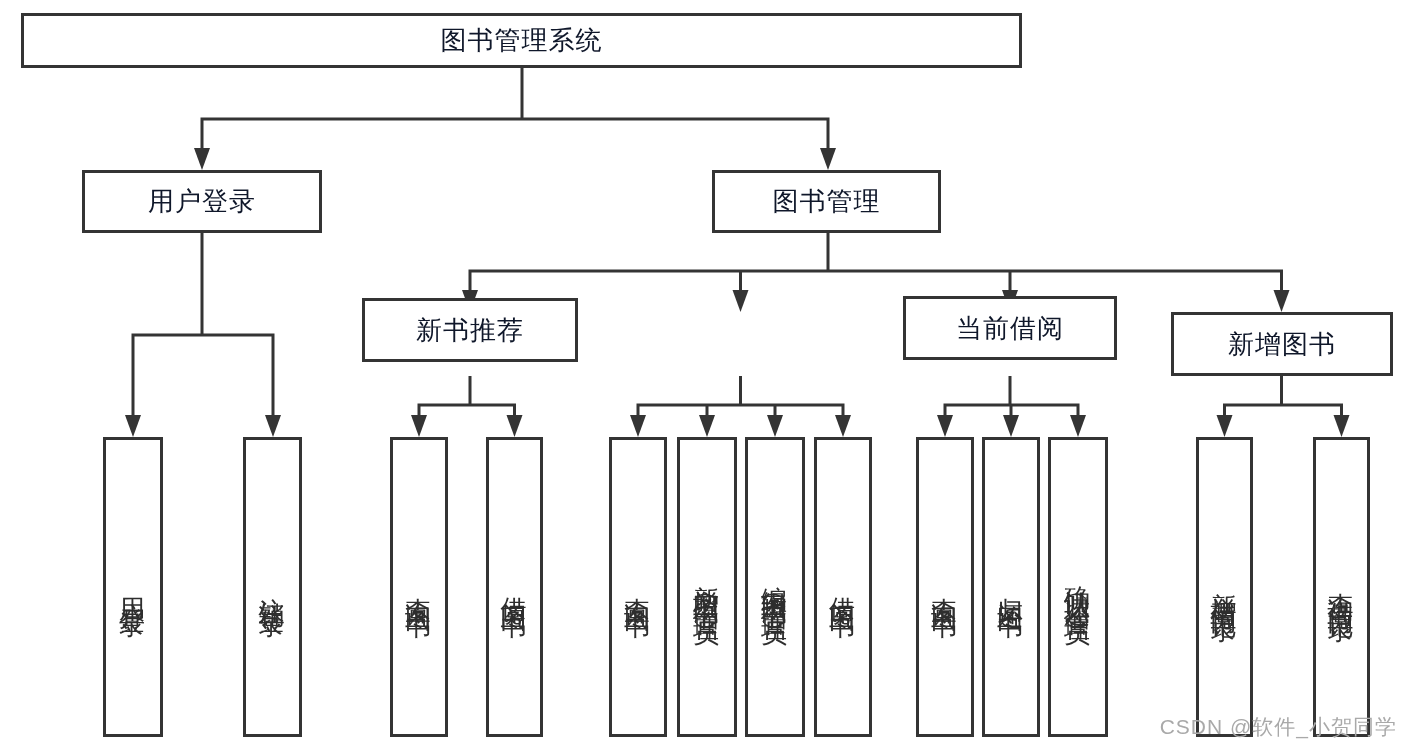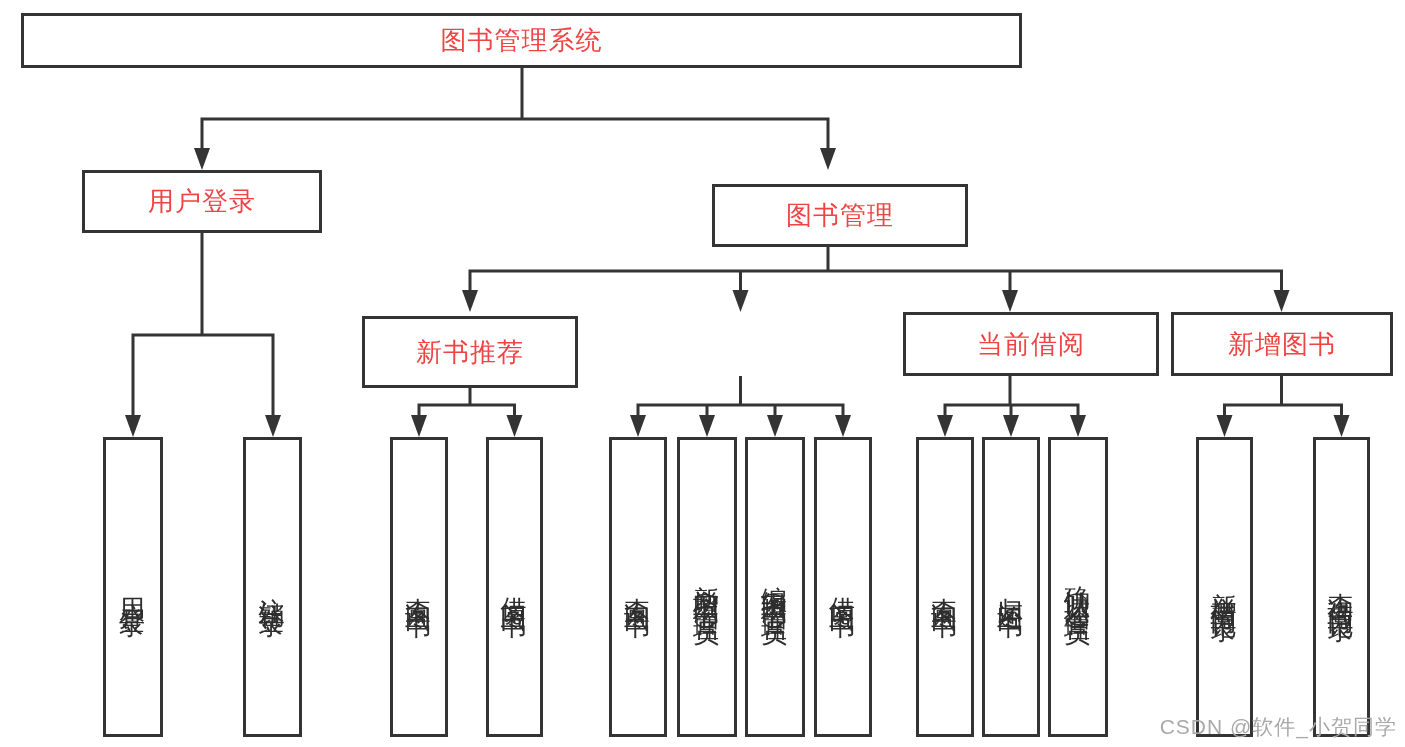--- a/index.html
+++ b/index.html
@@ -13,21 +13,21 @@
   .wires{position:absolute;left:0;top:0;z-index:0;}
   .box{
     position:absolute;
     box-sizing:border-box;
     background:#ffffff;
     border:3px solid #343434;
     display:flex;align-items:center;justify-content:center;
     z-index:1;
   }
   .hlabel{
-    font-size:26px;color:#ef4444;white-space:nowrap;letter-spacing:1px;
+    font-size:26px;color:#0f172a;white-space:nowrap;letter-spacing:1px;
   }
   .vlabel{
     writing-mode:vertical-rl;
     text-orientation:mixed;
     font-size:26px;color:#2e2e2e;
     letter-spacing:5px;
     white-space:nowrap;
   }
   .watermark{
     position:absolute;right:8px;bottom:6px;
@@ -83,28 +83,28 @@
     </g>
   </svg>
 
   <div class="box" style="left:21px;top:13px;width:1001px;height:55px">
     <span class="hlabel">图书管理系统</span>
   </div>
 
   <div class="box" style="left:82px;top:170px;width:240px;height:63px">
     <span class="hlabel">用户登录</span>
   </div>
-  <div class="box" style="left:712px;top:184px;width:256px;height:63px">
+  <div class="box" style="left:712px;top:170px;width:229px;height:63px">
     <span class="hlabel">图书管理</span>
   </div>
 
-  <div class="box" style="left:362px;top:316px;width:216px;height:72px">
+  <div class="box" style="left:362px;top:298px;width:216px;height:64px">
     <span class="hlabel">新书推荐</span>
   </div>
-  <div class="box" style="left:903px;top:312px;width:256px;height:64px">
+  <div class="box" style="left:903px;top:296px;width:214px;height:64px">
     <span class="hlabel">当前借阅</span>
   </div>
   <div class="box" style="left:1171px;top:312px;width:222px;height:64px">
     <span class="hlabel">新增图书</span>
   </div>
 
   <div class="box" style="left:103px;top:437px;width:60px;height:300px">
     <span class="vlabel">用户登录</span>
   </div>
   <div class="box" style="left:243px;top:437px;width:59px;height:300px">

